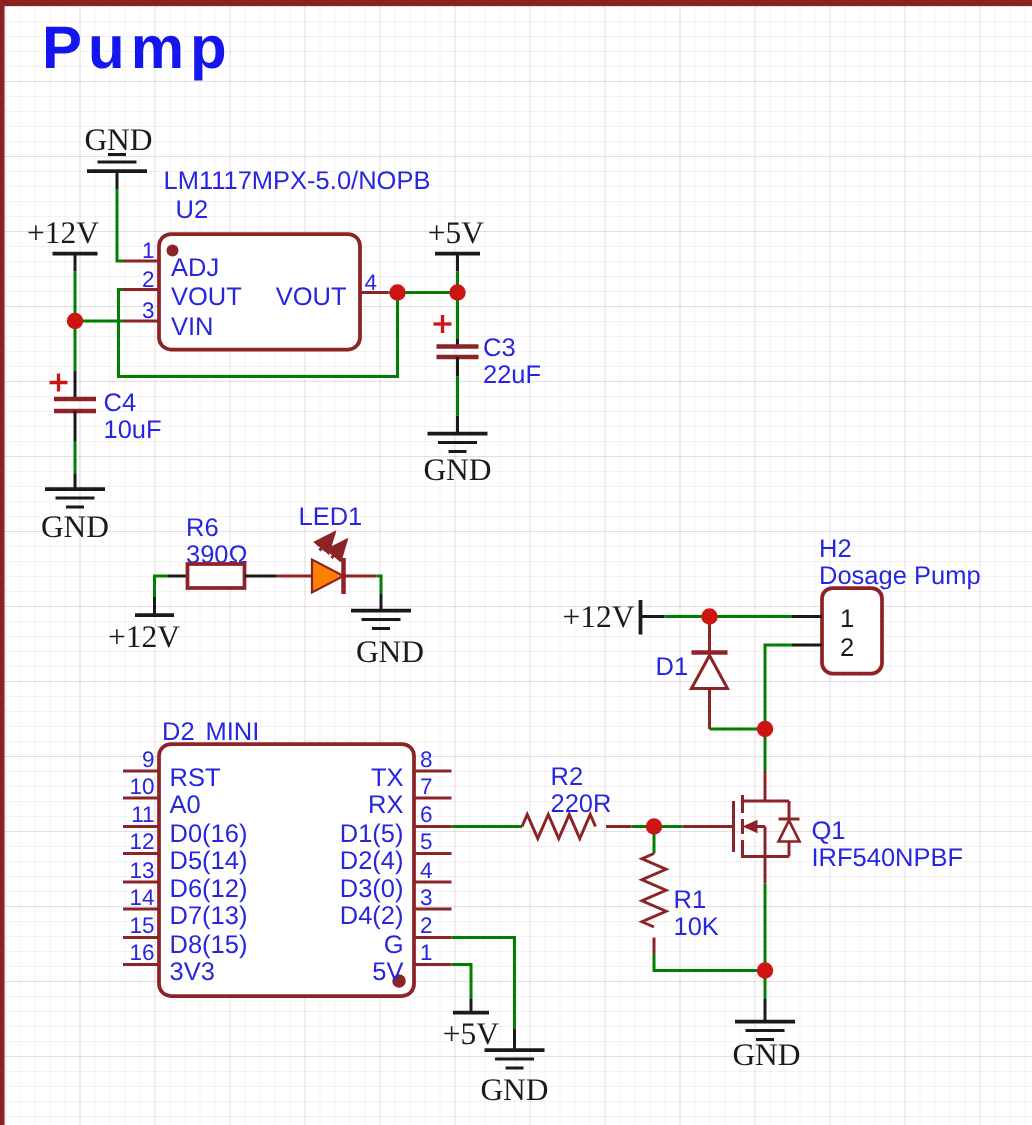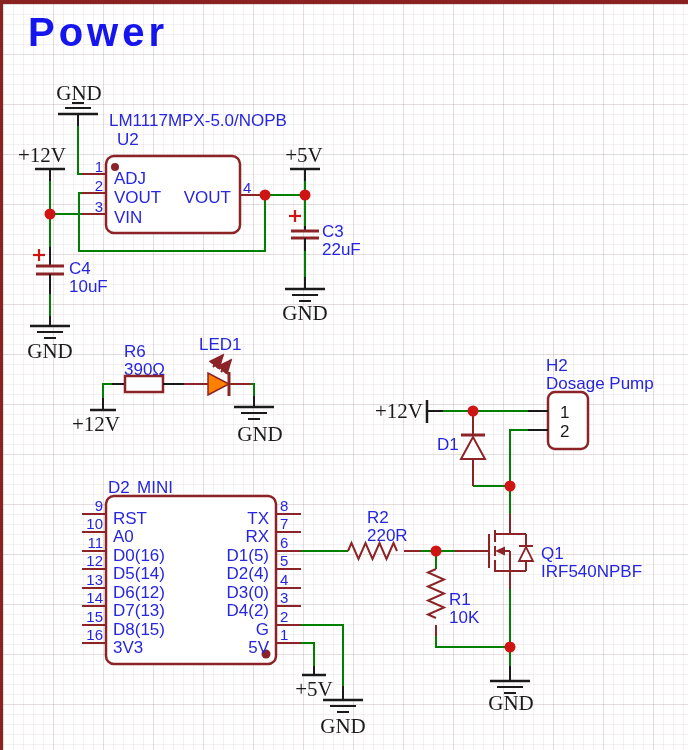--- a/index.html
+++ b/index.html
@@ -44,21 +44,21 @@
   text{font-family:"Liberation Sans","DejaVu Sans",sans-serif;}
   .net{font-family:"Liberation Serif","DejaVu Serif",serif;font-size:21px;fill:var(--blk);}
   .lbl{font-size:17px;fill:var(--blue);}
   .pnum{font-size:15px;fill:var(--blue);}
   .hpin{font-size:17px;fill:var(--blk);}
 </style>
 </head>
 <body>
 
 <div class="sheet">
-  <div class="sheet-title">Power</div>
+  <div class="sheet-title">Pump</div>
 
   <svg width="688" height="750" viewBox="0 0 688 750">
     <defs>
       <marker id="ah" markerWidth="9" markerHeight="8" refX="7" refY="3.5" orient="auto">
         <path d="M0,0 L8,3.5 L0,7 Z" fill="#8c2427"></path>
       </marker>
     </defs>
 
     <g>
       <polyline class="wire" points="75,122 75,170 79,170"></polyline>

